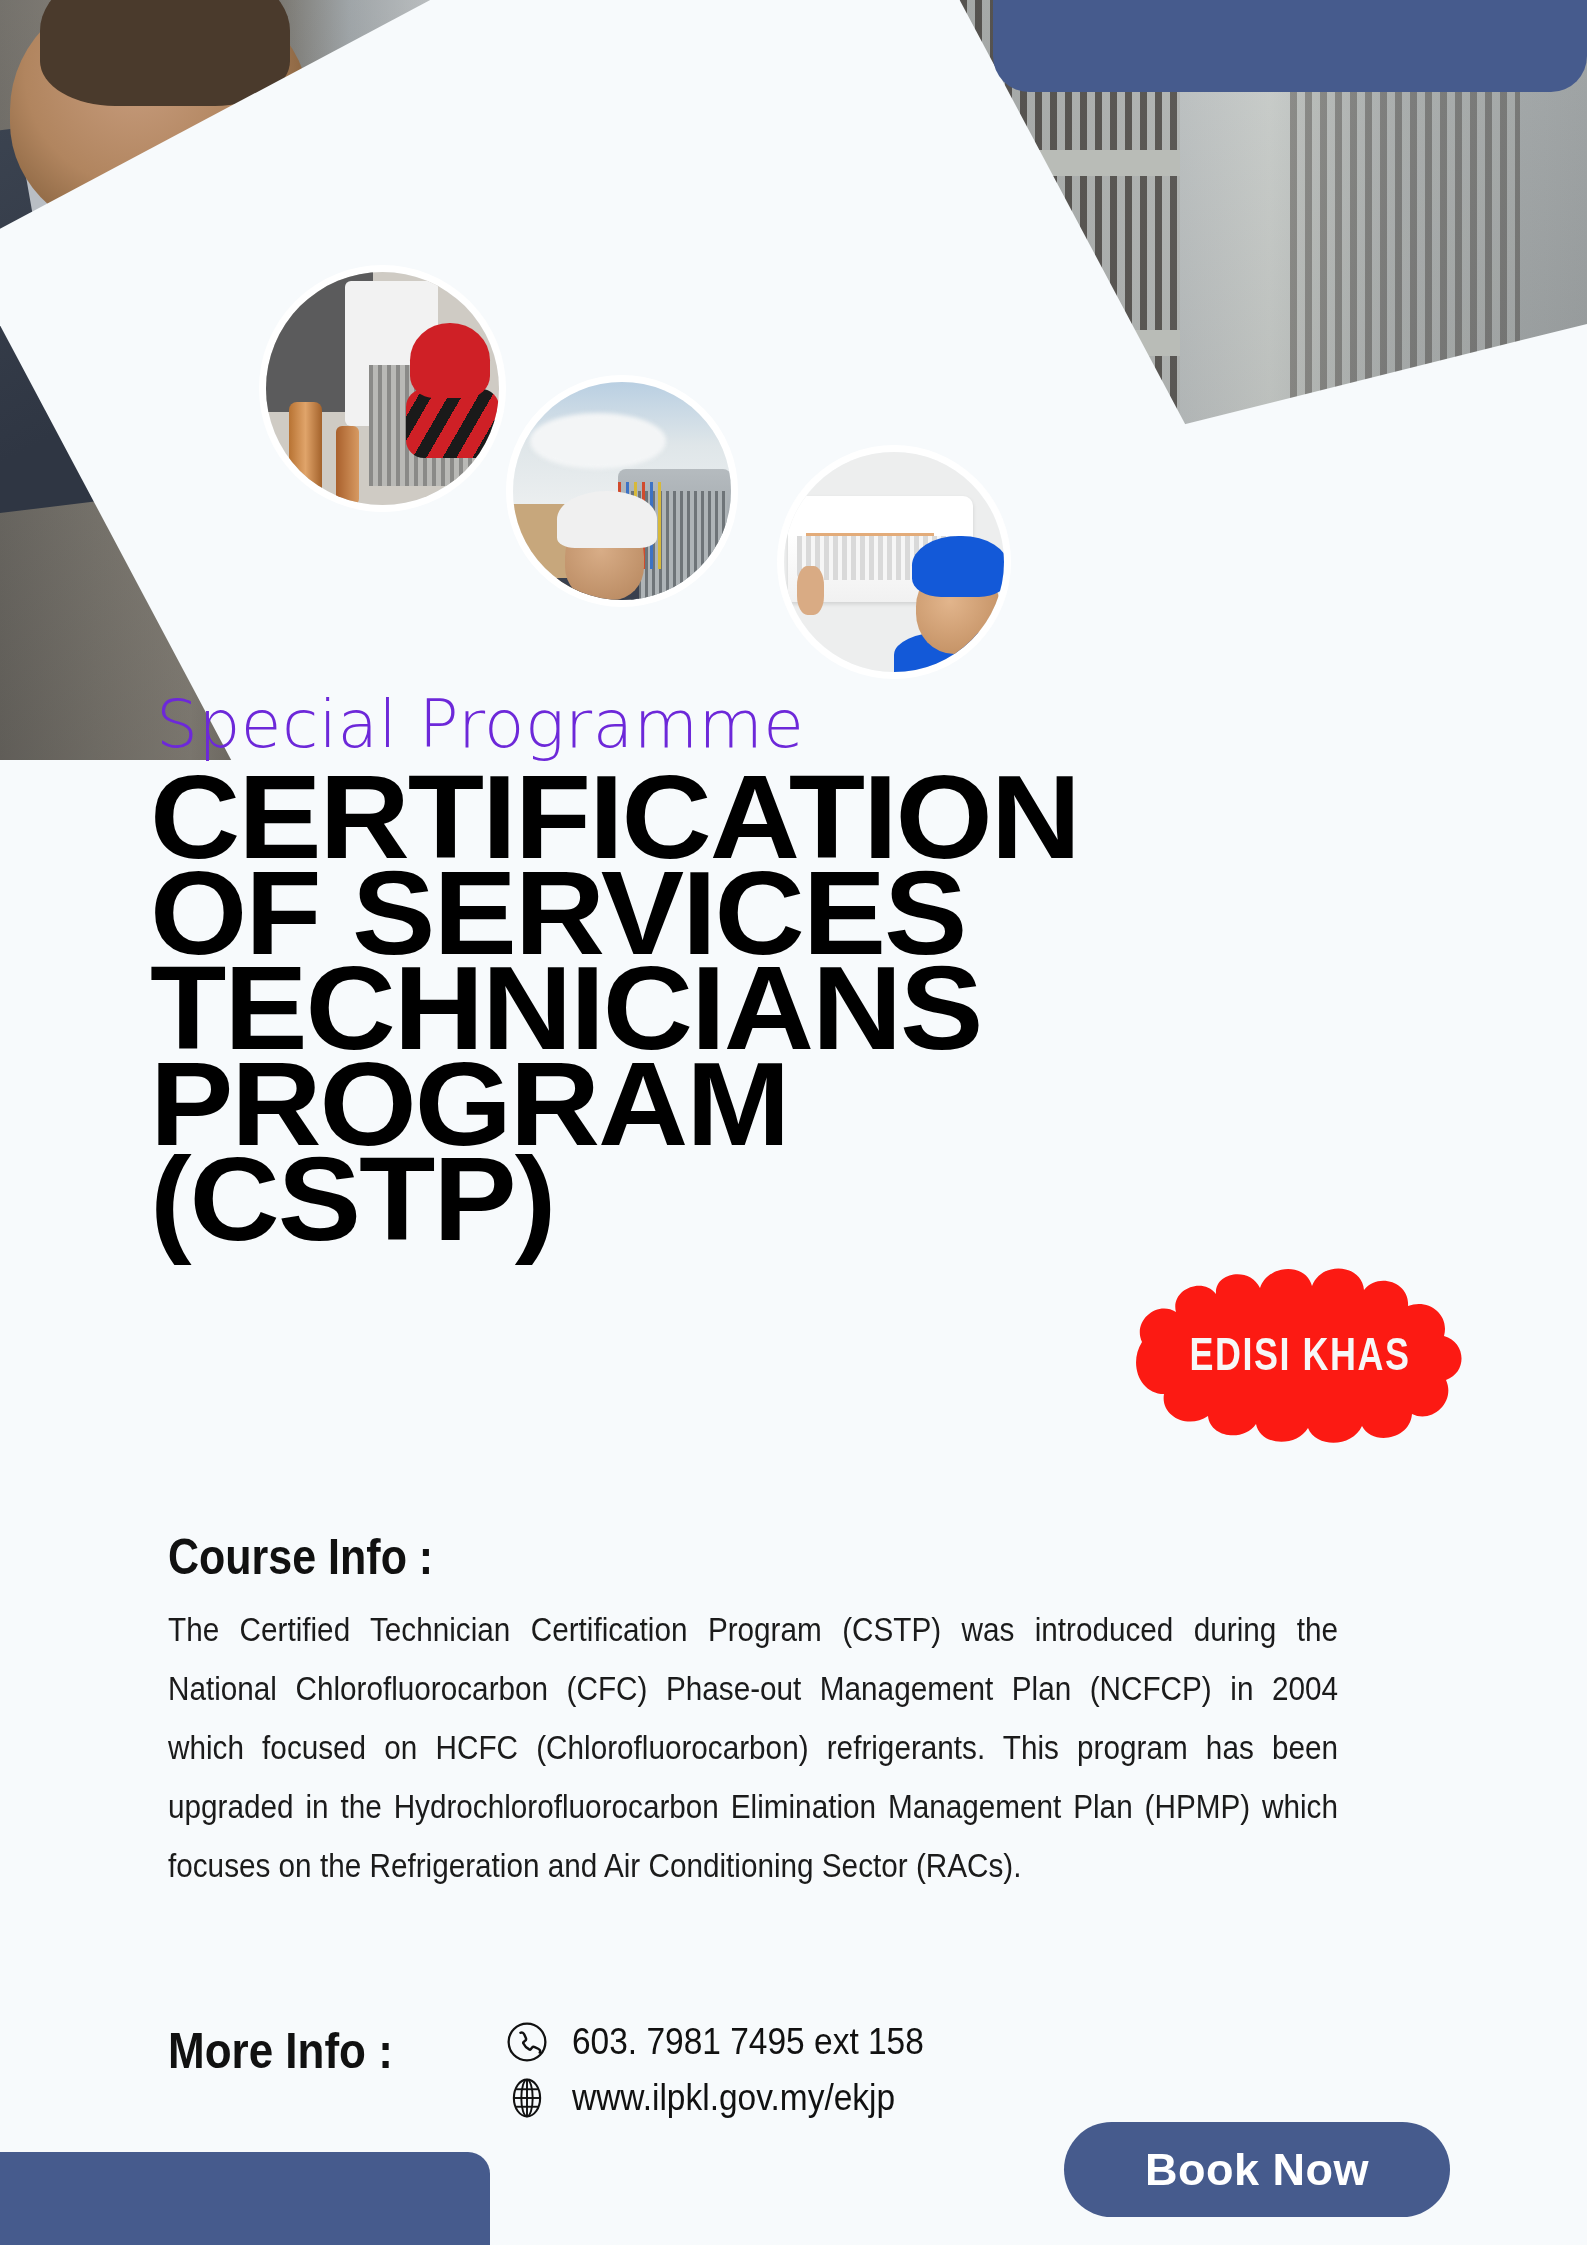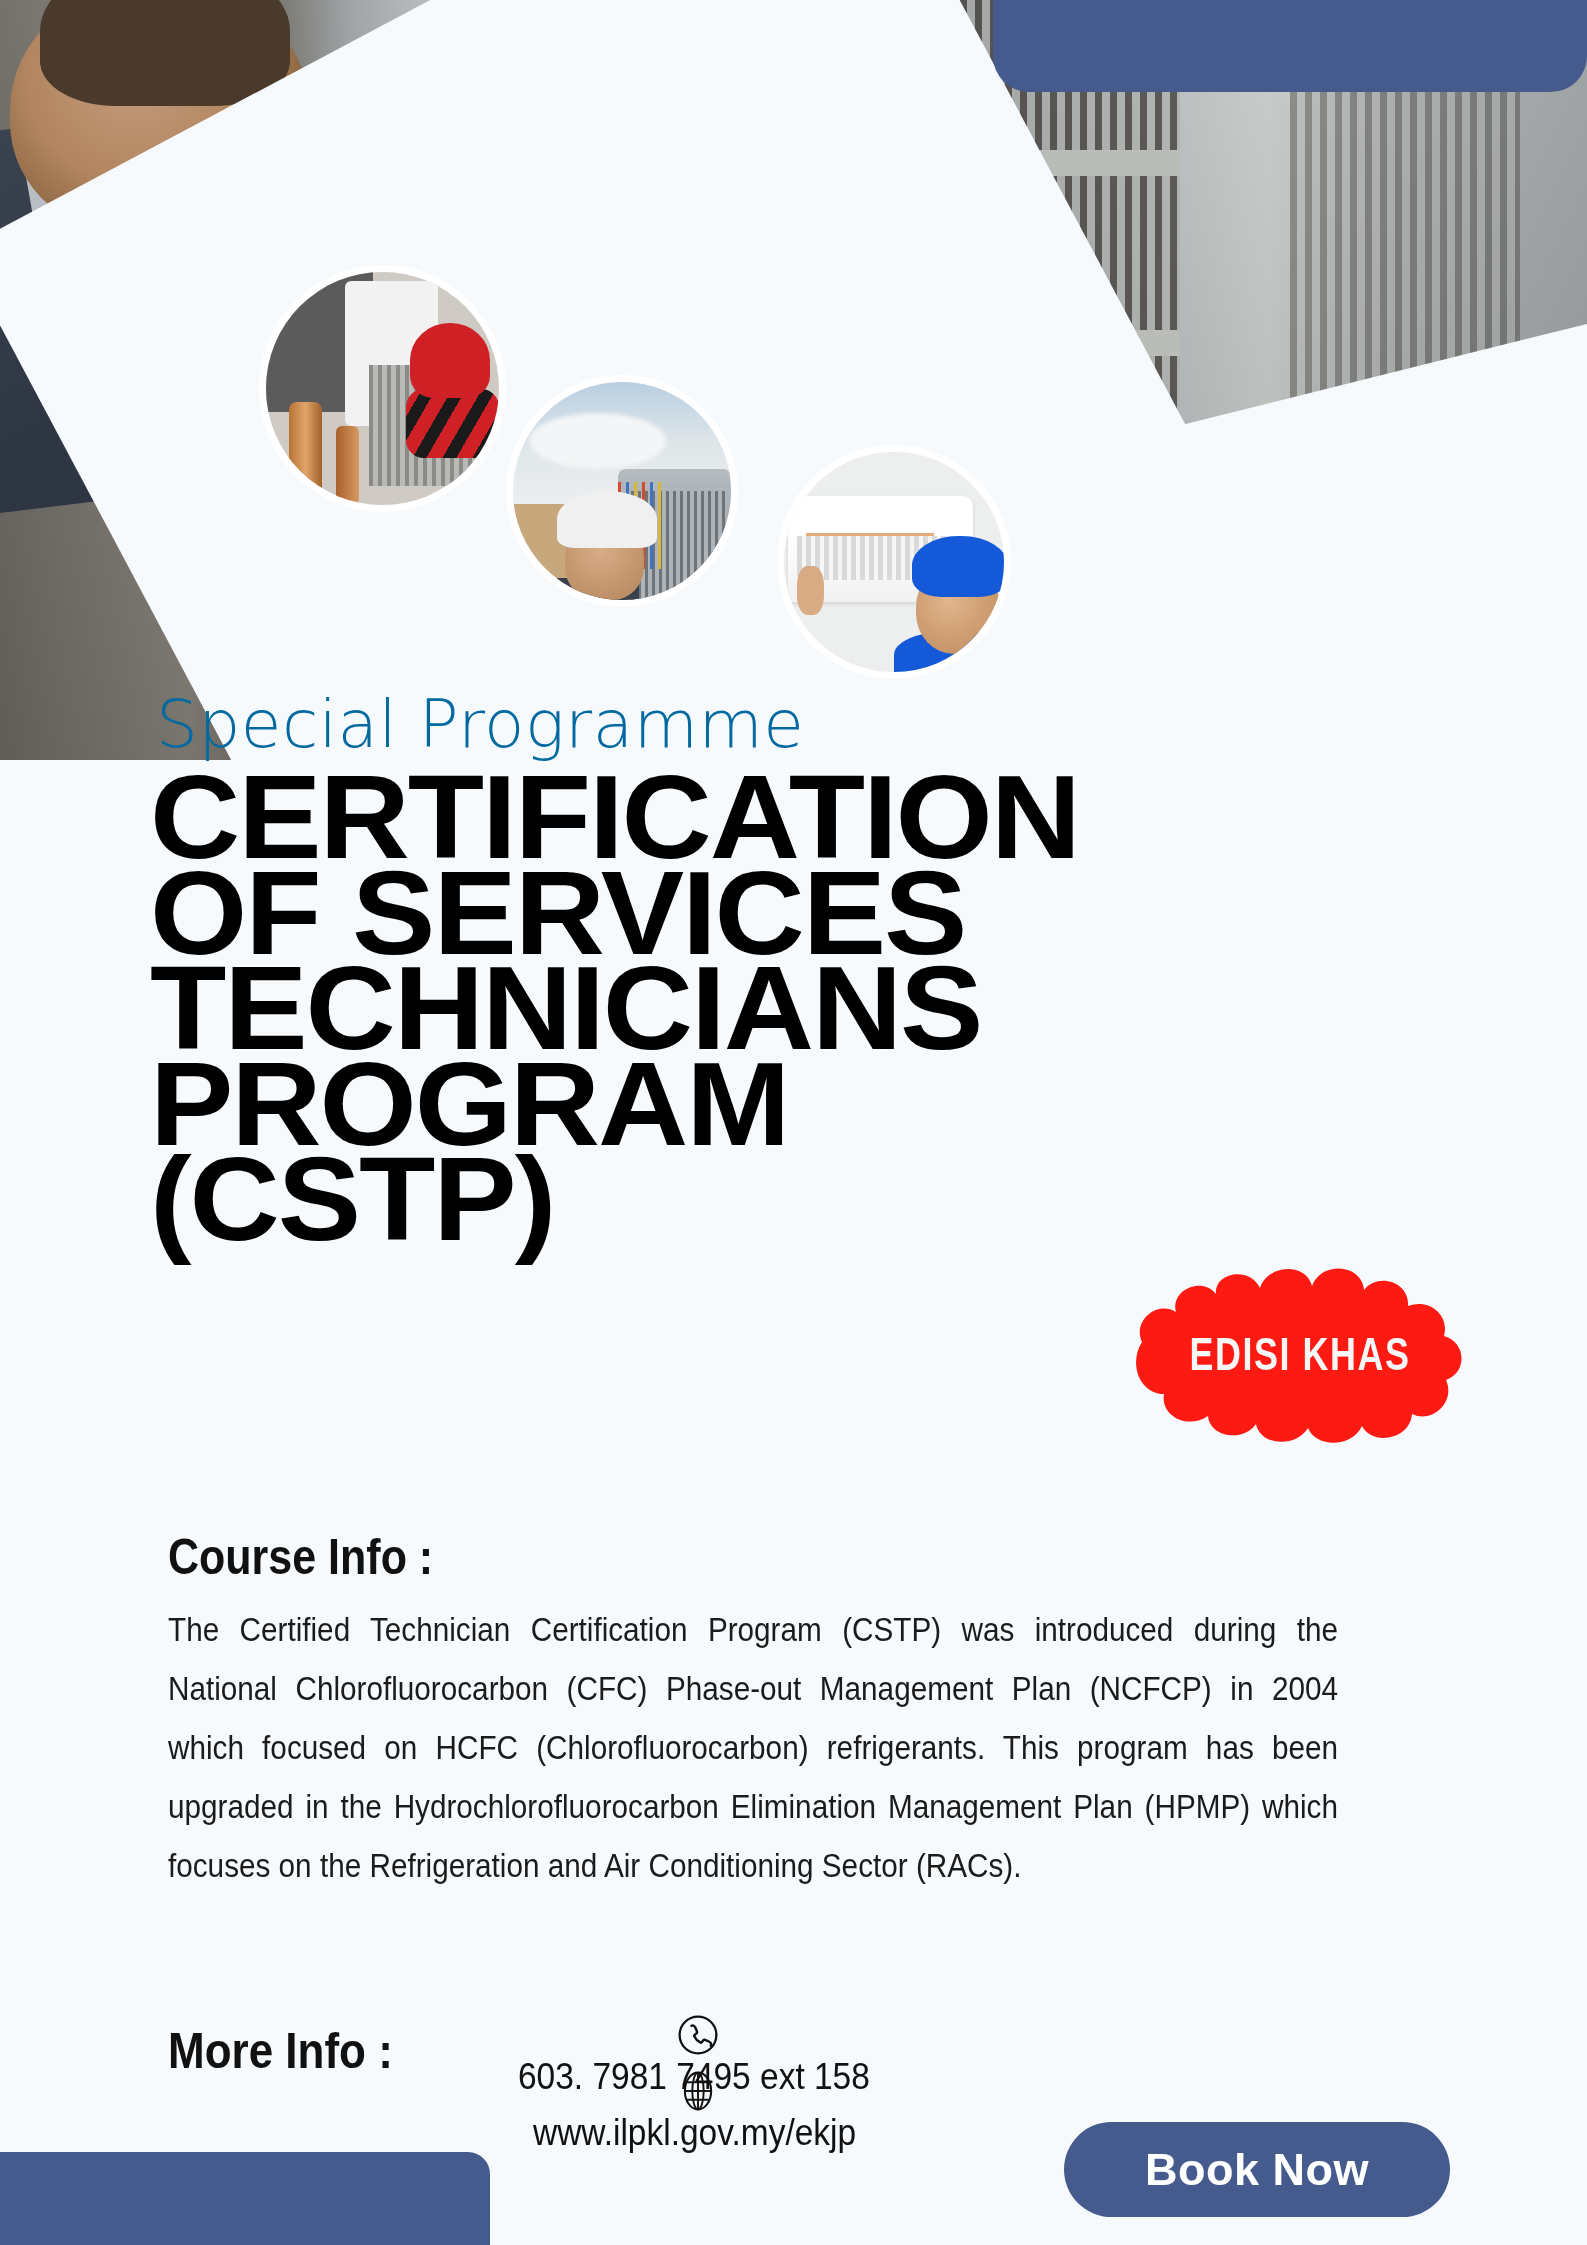--- a/index.html
+++ b/index.html
@@ -187,21 +187,21 @@
   .b3-cap { position:absolute; right:-2%; top:38%; width:44%; height:28%;
     background:#1359d8; border-radius:48% 48% 30% 30%; }
   .b3-head { position:absolute; right:2%; top:52%; width:38%; height:40%;
     background:radial-gradient(circle at 40% 40%,#e2b58c,#bb8759); border-radius:46%; }
   .b3-shoulder { position:absolute; right:-6%; top:82%; width:56%; height:26%;
     background:#1359d8; border-radius:40% 40% 0 0; }
 
   
   #eyebrow {
     position:absolute; left:156px; top:686px;
-    font-size:66px; letter-spacing:.5px; color:#0369a1;
+    font-size:66px; letter-spacing:.5px; color:#6d28d9;
     font-weight:300; font-family:"DejaVu Sans", sans-serif;
   }
   #headline {
     position:absolute; left:150px; top:770px; width:1180px;
     font-family:"Liberation Sans", sans-serif;
     font-weight:bold; font-size:118px; line-height:.81;
     letter-spacing:-2px; color:#000;
     transform:scaleX(1.06); transform-origin:left top;
   }
   #headline .ln { display:block; white-space:nowrap; }
@@ -232,21 +232,21 @@
 
   
   #more-label {
     position:absolute; left:168px; top:2022px;
     font-size:50px; font-weight:bold; color:#111;
     transform:scaleX(.88); transform-origin:left top;
   }
   #contact-list {
     position:absolute; left:500px; top:2014px;
   }
-  .c-row { display:flex; align-items:center; height:56px;flex-direction:column; }
+  .c-row { display:flex; align-items:center; height:56px; }
   .c-ico { width:54px; height:52px; display:flex; align-items:center; justify-content:center; }
   .c-ico svg { width:42px; height:42px; }
   .c-txt { margin-left:18px; font-size:36px; color:#111; transform:scaleX(.93); transform-origin:left center; }
 
   
   #book-now {
     position:absolute; left:1064px; top:2122px;
     width:386px; height:95px; border-radius:48px;
     background:#465b8d; color:#ffffff;
     display:flex; align-items:center; justify-content:center;

